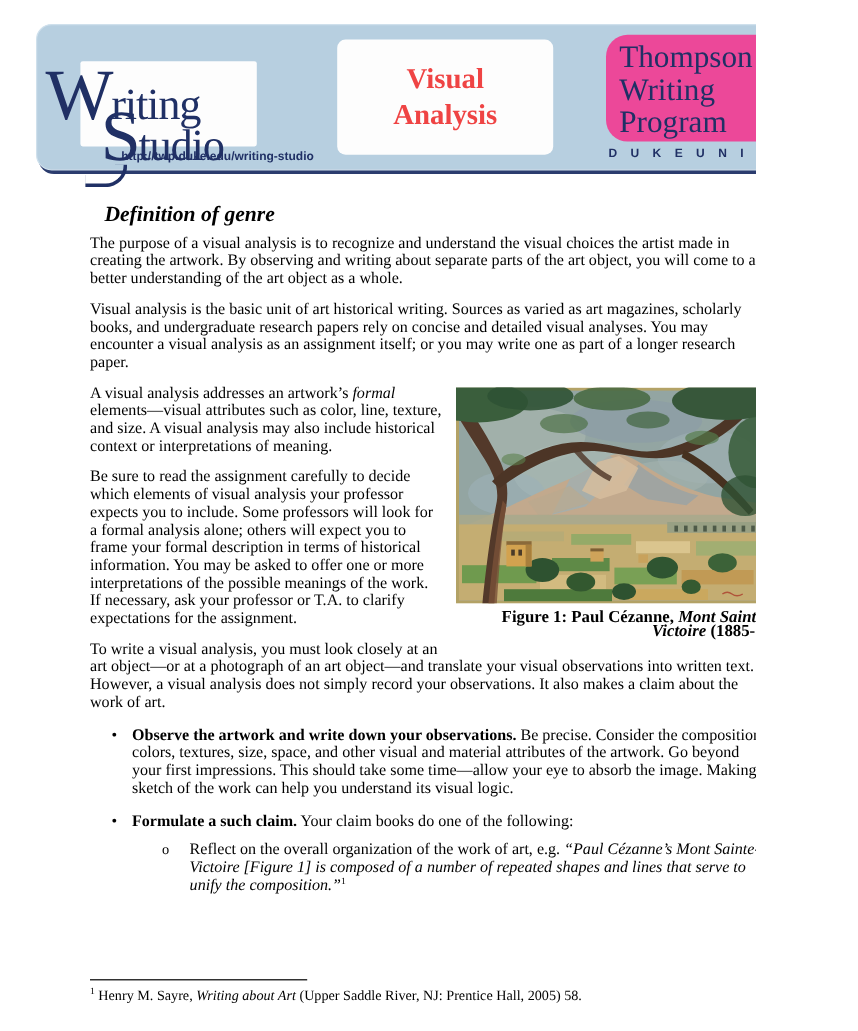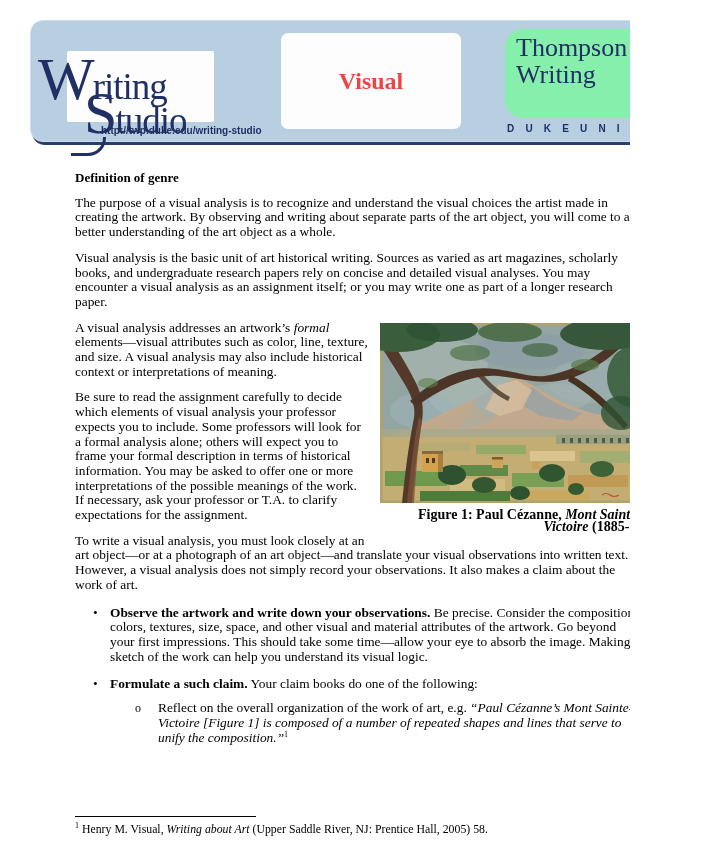--- a/index.html
+++ b/index.html
@@ -32,35 +32,35 @@
   .title-box {
     position:absolute; left:250px; top:12px; width:180px; height:96px;
     background:#fdfdfd; border-radius:7px; text-align:center;
     display:flex; flex-direction:column; justify-content:center;
   }
   .title-box .tl { font-size:24px; font-weight:bold; line-height:30px; color:#ef4444; }
 
   .twp-logo { position:absolute; left:474px; top:0; width:172px; height:120px; }
   .twp-box {
     position:absolute; left:0; top:8px; width:172px; height:89px;
-    background:#86efac; border-radius:18px; padding:5px 0 0 11px; box-sizing:border-box;
+    background:#ec4899; border-radius:18px; padding:5px 0 0 11px; box-sizing:border-box;
   }
   .twp-box .twl { font-size:26px; line-height:27px; color:#203065; letter-spacing:0; }
   .twp-sub {
     position:absolute; left:2px; top:102px; width:170px; text-align:center;
     font-family:"Liberation Sans", sans-serif; font-size:10px; font-weight:bold;
     color:#203065; letter-spacing:4.2px; white-space:nowrap;
   }
 
   
   .content {
     position:absolute; left:75px; top:171px; width:566px;
     font-size:13.4px; line-height:14.7px;
   }
-  .content h3 { font-size:13px; line-height:14.7px; margin:0 0 10px 0; }
+  .content h3 { font-size:18px; line-height:14.7px; margin:0 0 10px 12px;font-style:italic; }
   .content p { margin:0 0 11px 0; }
   .it { font-style:italic; }
   .clear { clear:both; padding-top:5px; }
 
   figure.fig { float:right; width:261px; margin:2px 0 4px 12px; padding:0; }
   figure.fig svg { display:block; }
   figcaption {
     margin-top:6px; font-size:14px; font-weight:bold; text-align:right; line-height:12px;
   }
 
@@ -86,26 +86,28 @@
     <div class="ws-logo">
       <div class="ws-whitebox"></div>
       <div class="ws-swoosh"></div>
       <div class="ws-line ws-line1"><span class="initial">W</span><span class="rest">riting</span></div>
       <div class="ws-line ws-line2"><span class="initial">S</span><span class="rest">tudio</span></div>
       <div class="ws-url">http://twp.duke.edu/writing-studio</div>
     </div>
 
     <div class="title-box">
       <div class="tl">Visual</div>
+      <div class="tl">Analysis</div>
     </div>
 
     <div class="twp-logo">
       <div class="twp-box">
         <div class="twl">Thompson</div>
         <div class="twl">Writing</div>
+        <div class="twl">Program</div>
       </div>
       <div class="twp-sub">D U K E   U N I V E R S I T Y</div>
     </div>
   </div>
 
   <div class="content">
 
     <h3>Definition of genre</h3>
 
     <p>The purpose of a visual analysis is to recognize and understand the visual choices the artist made in creating the artwork. By observing and writing about separate parts of the art object, you will come to a better understanding of the art object as a whole.</p>
@@ -221,16 +223,16 @@
       <li><b>Formulate a such claim.</b><span> Your claim books do one of the following:</span>
         <ul class="subs">
           <li><span>Reflect on the overall organization of the work of art, e.g. </span><span class="it">“Paul Cézanne’s Mont Sainte-Victoire [Figure 1] is composed of a number of repeated shapes and lines that serve to unify the composition.”</span><sup>1</sup></li>
         </ul>
       </li>
     </ul>
   </div>
 
   <div class="footnote">
     <div class="fn-rule"></div>
-    <p style="margin:0"><sup>1</sup><span> Henry M. Visual, </span><span class="it">Writing about Art</span><span> (Upper Saddle River, NJ: Prentice Hall, 2005) 58.</span></p>
+    <p style="margin:0"><sup>1</sup><span> Henry M. Sayre, </span><span class="it">Writing about Art</span><span> (Upper Saddle River, NJ: Prentice Hall, 2005) 58.</span></p>
   </div>
 
 </div>
 
 </body></html>

